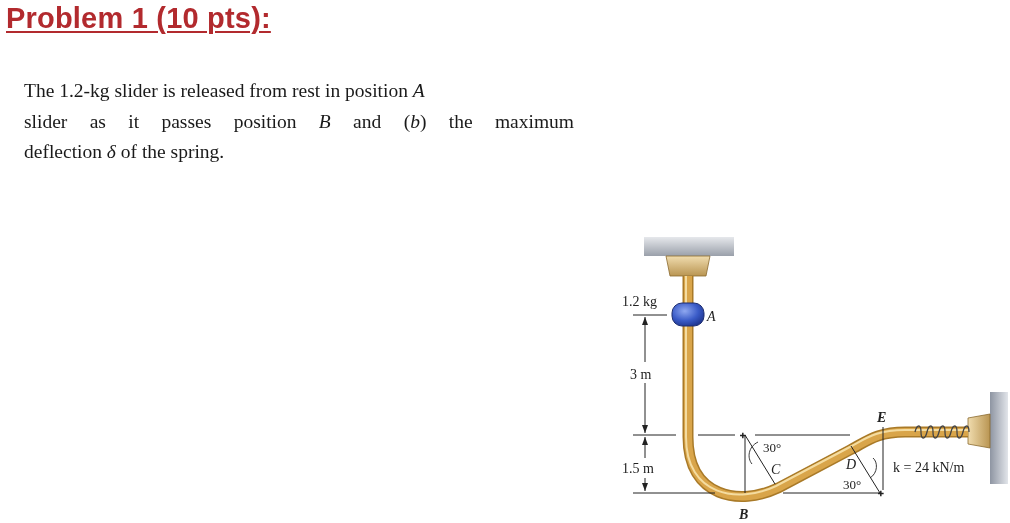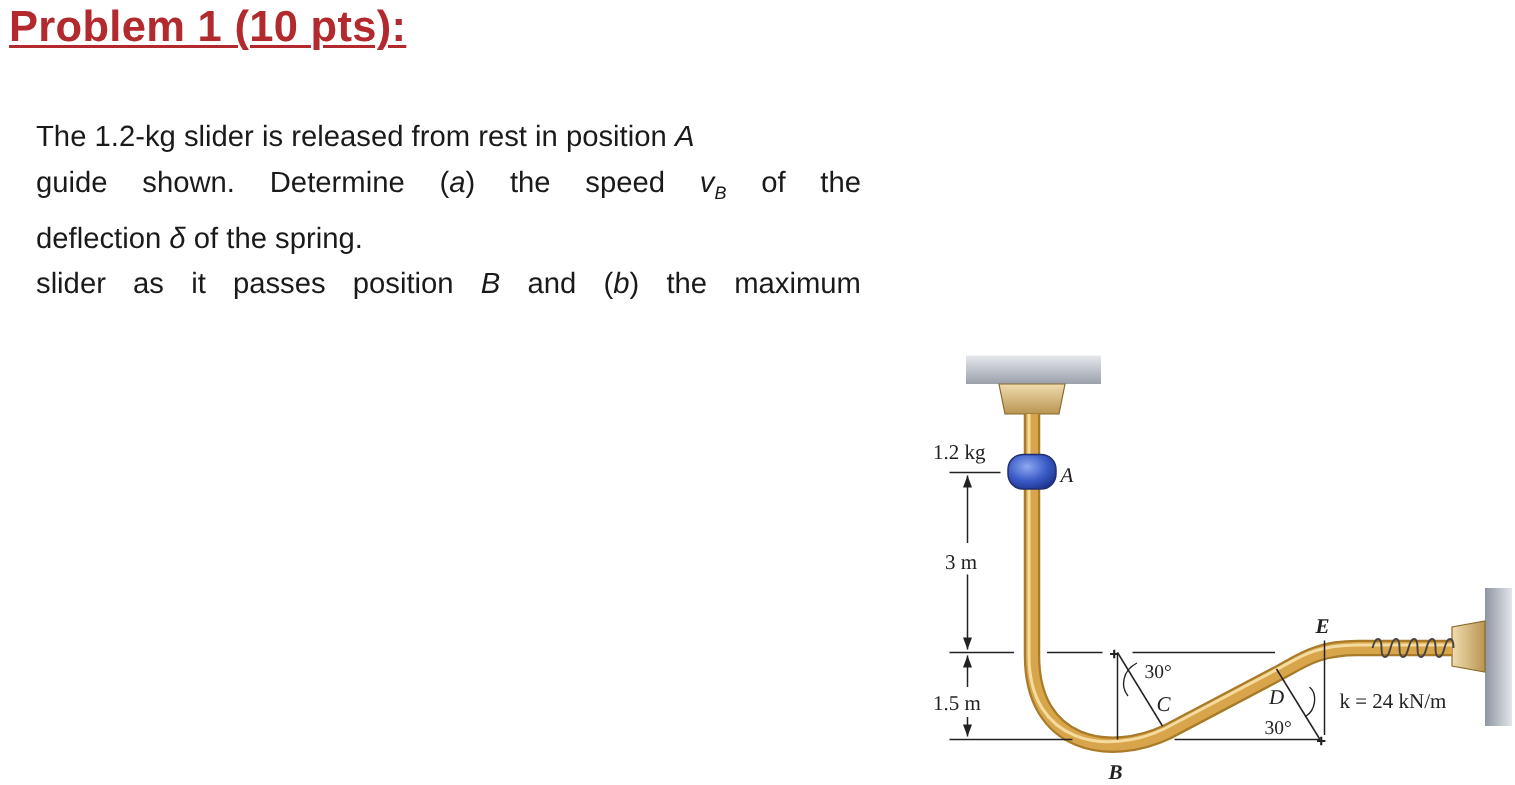--- a/index.html
+++ b/index.html
@@ -6,39 +6,38 @@
   body { width: 1010px; height: 523px; position: relative; overflow: hidden; }
   .title {
     position: absolute; left: 6px; top: 2px;
     font-family: "Liberation Sans", sans-serif;
     font-size: 29px; font-weight: bold; color: #b22a2e;
     text-decoration: underline; text-decoration-thickness: 2px;
     text-underline-offset: 3px; letter-spacing: 0.2px;
   }
   .problem {
     position: absolute; left: 24px; top: 76px; width: 550px;
-    font-family: Liberation Sans, sans-serif; font-size: 19.5px; line-height: 30.5px;
+    font-family: Liberation Serif, serif; font-size: 19.5px; line-height: 30.5px;
     color: #1a1a1a; text-align: justify;
   }
   .problem .line { display: block; white-space: nowrap; }
   .problem .line.just { text-align: justify; text-align-last: justify; white-space: normal; }
   .it { font-style: italic; }
   .figure { position: absolute; left: 0; top: 0; width: 1010px; height: 523px; }
   .lbl { font-family: "Liberation Serif", serif; fill: #222; }
 </style>
 </head>
 <body>
 
 <div class="title">Problem 1 (10 pts):</div>
 
 <div class="problem">
   <span class="line"><span>The 1.2-kg slider is released from rest in position </span><span class="it">A</span></span>
-  <span class="line just"><span>guide shown. Determine (</span><span class="it">a</span><span>) the speed </span><span class="it">v</span><sub class="it" style="font-size:12px">B</sub><span> of the</span></span>
+  <span class="line just"><span>slider as it passes position </span><span class="it">B</span><span> and (</span><span class="it">b</span><span>) the maximum</span></span>
   <span class="line"><span>deflection </span><span class="it">δ</span><span> of the spring.</span></span>
-  <span class="line just"><span>slider as it passes position </span><span class="it">B</span><span> and (</span><span class="it">b</span><span>) the maximum</span></span>
 </div>
 
 <svg class="figure" viewBox="0 0 1010 523" width="1010" height="523">
   <defs>
     <linearGradient id="ceil" x1="0" y1="0" x2="0" y2="1">
       <stop offset="0" stop-color="#e6e8ec"></stop>
       <stop offset="1" stop-color="#9aa0aa"></stop>
     </linearGradient>
     <linearGradient id="wall" x1="0" y1="0" x2="1" y2="0">
       <stop offset="0" stop-color="#8e95a2"></stop>

